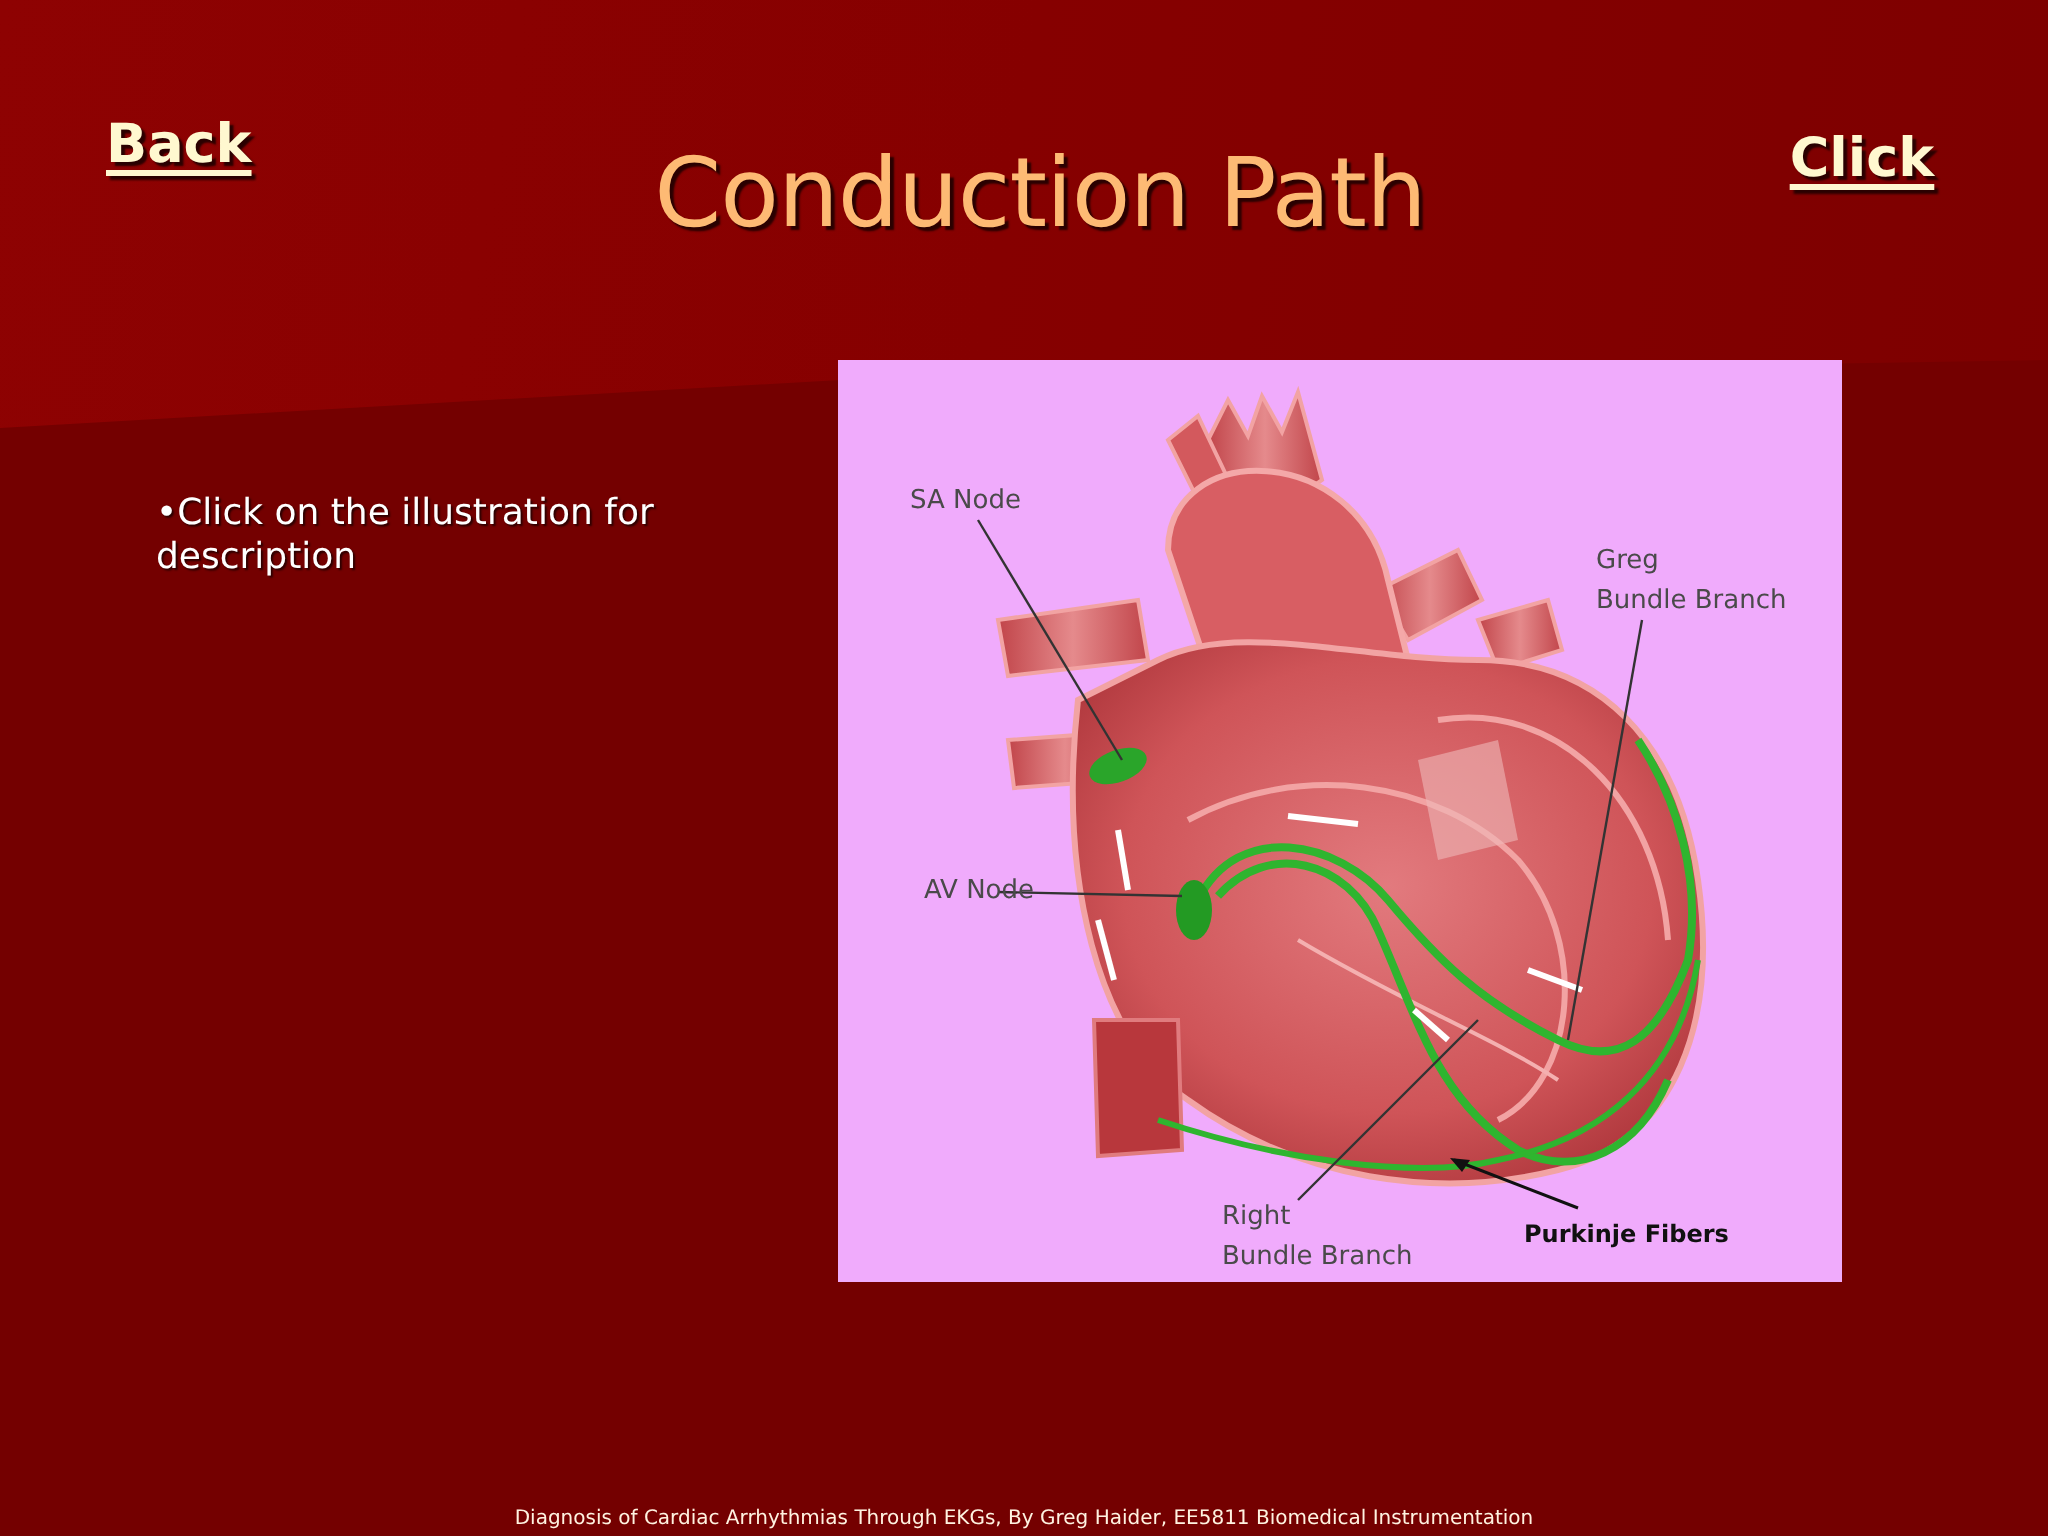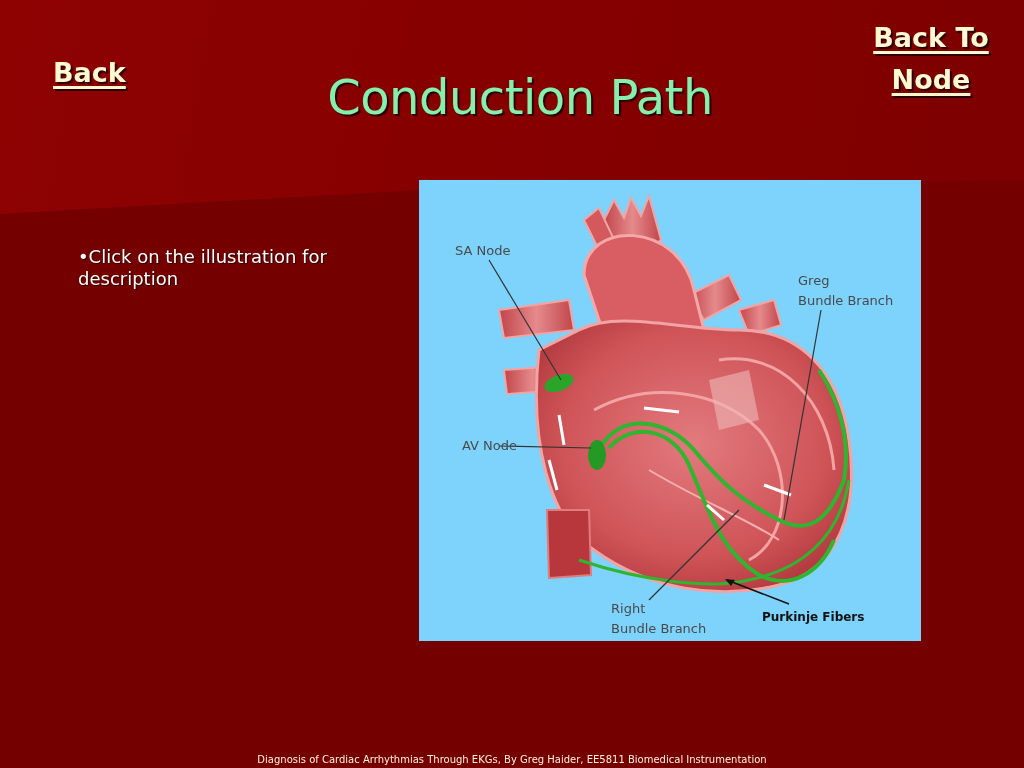--- a/index.html
+++ b/index.html
@@ -17,32 +17,32 @@
       position: absolute; color: #fff8d0; font-weight: bold;
       text-decoration: underline; text-underline-offset: 4px;
       text-decoration-thickness: 3px;
       text-shadow: 2px 2px 1px #2a0000;
       cursor: pointer; font-size: 27px; line-height: 42px;
     }
     .back-link { left: 53px; top: 52px; }
     .back-index-link { left: 852px; top: 17px; width: 158px; text-align: center; }
     .title {
       position: absolute; left: 260px; top: 64px; width: 520px; text-align: center;
-      color: #86efac; font-size: 48px; line-height: 66px;
+      color: #fdba74; font-size: 48px; line-height: 66px;
       text-shadow: 2px 2px 1px #2a0000;
       letter-spacing: -0.5px;
     }
     .bullet {
       position: absolute; left: 78px; top: 246px; width: 300px;
       color: #ffffff; font-size: 18px; line-height: 22px;
       text-shadow: 1px 1px 1px #2a0000;
     }
     .figure {
       position: absolute; left: 419px; top: 180px; width: 502px; height: 461px;
-      background: #7dd3fc; cursor: pointer; overflow: hidden;
+      background: #f0abfc; cursor: pointer; overflow: hidden;
     }
     .figure svg { position: absolute; left: 0; top: 0; }
     .lbl {
       position: absolute; font-size: 13px; color: #4a4a4a; line-height: 20px;
       white-space: nowrap;
     }
     .lbl-sa { left: 36px; top: 61px; }
     .lbl-av { left: 3px; top: 256px; margin-left: 40px; }
     .lbl-left { left: 379px; top: 91px; }
     .lbl-right { left: 192px; top: 419px; }
@@ -55,22 +55,22 @@
     }
   </style>
 </head>
 <body>
 
 <div class="bg-upper"></div>
 
 <a class="link back-link">Back</a>
 
 <a class="link back-index-link">
-  <span>Back To</span><br>
-  <span>Node</span>
+  <br>
+  <span>Click</span>
 </a>
 
 <div class="title">Conduction Path</div>
 
 <div class="bullet">•Click on the illustration for description</div>
 
 <div class="figure">
   <svg width="502" height="461" viewBox="0 0 502 461">
     <defs>
       <radialGradient id="tissue" cx="50%" cy="45%" r="60%">

